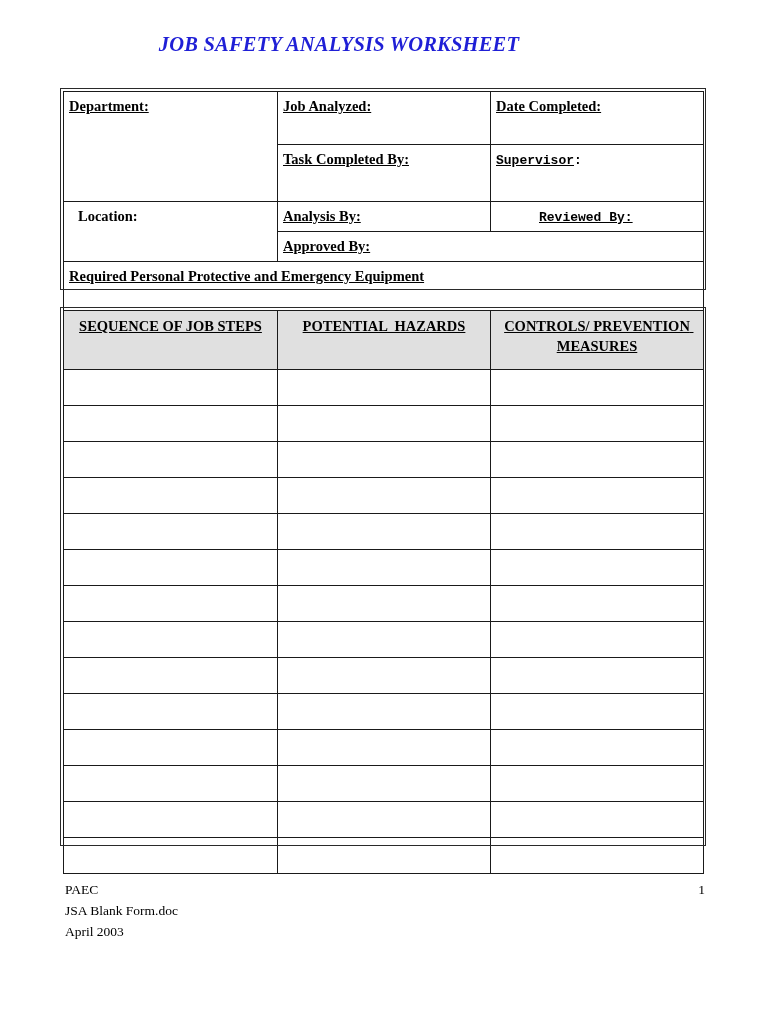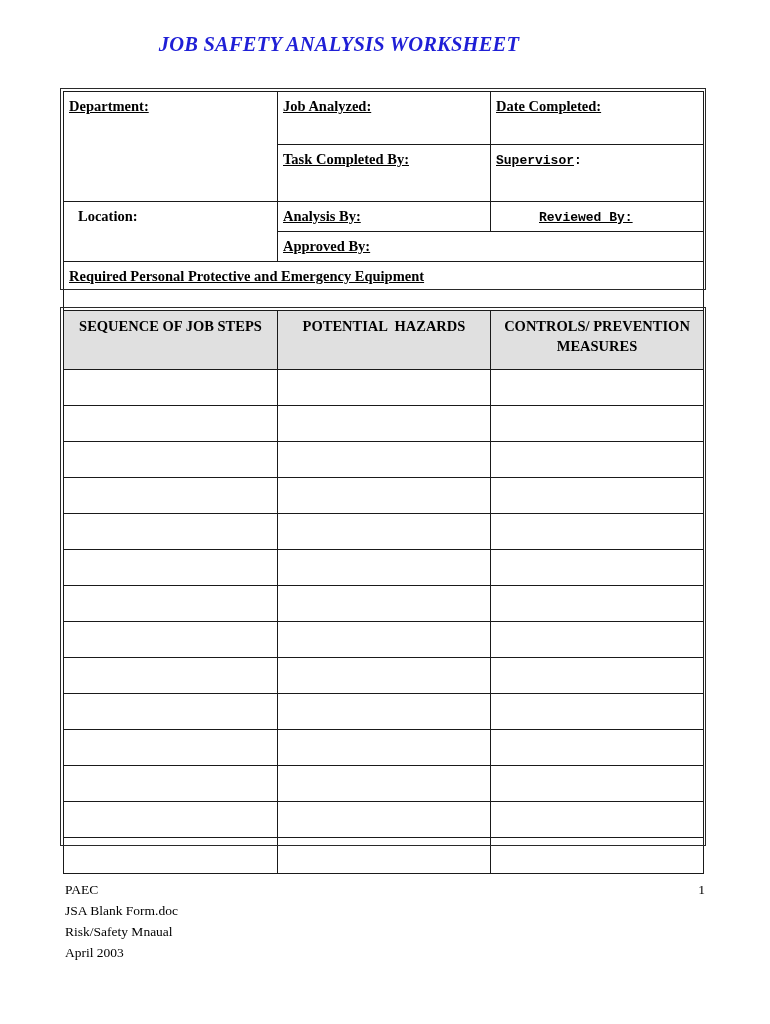--- a/index.html
+++ b/index.html
@@ -86,20 +86,21 @@
   }
 
   
   #steps-table {
     left: 63px;
     top: 310px;
     width: 640px;
   }
   #steps-table td {
     padding: 0;
+    text-decoration: underline;
   }
   #steps-table thead td {
     background: #e0e0e0;
     text-align: center;
     vertical-align: top;
     padding: 6px 4px 6px 4px;
   }
   .colhead {
     font-weight: bold;
     font-size: 14.5px;
@@ -280,18 +281,17 @@
           <td></td>
           <td></td>
         </tr>
       </tbody>
   </table>
   <div class="frame" style="left:60px; top:307px; width:646px; height:539px;"></div>
 
   <div id="footer-block">
     <div class="footer-line">PAEC</div>
     <div class="footer-line">JSA Blank Form.doc</div>
-    <div class="footer-line">Risk/Safety Mnaual</div>
     <div class="footer-line">April 2003</div>
     <div id="page-number">1</div>
   </div>
 
 </div>
 
 </body></html>

